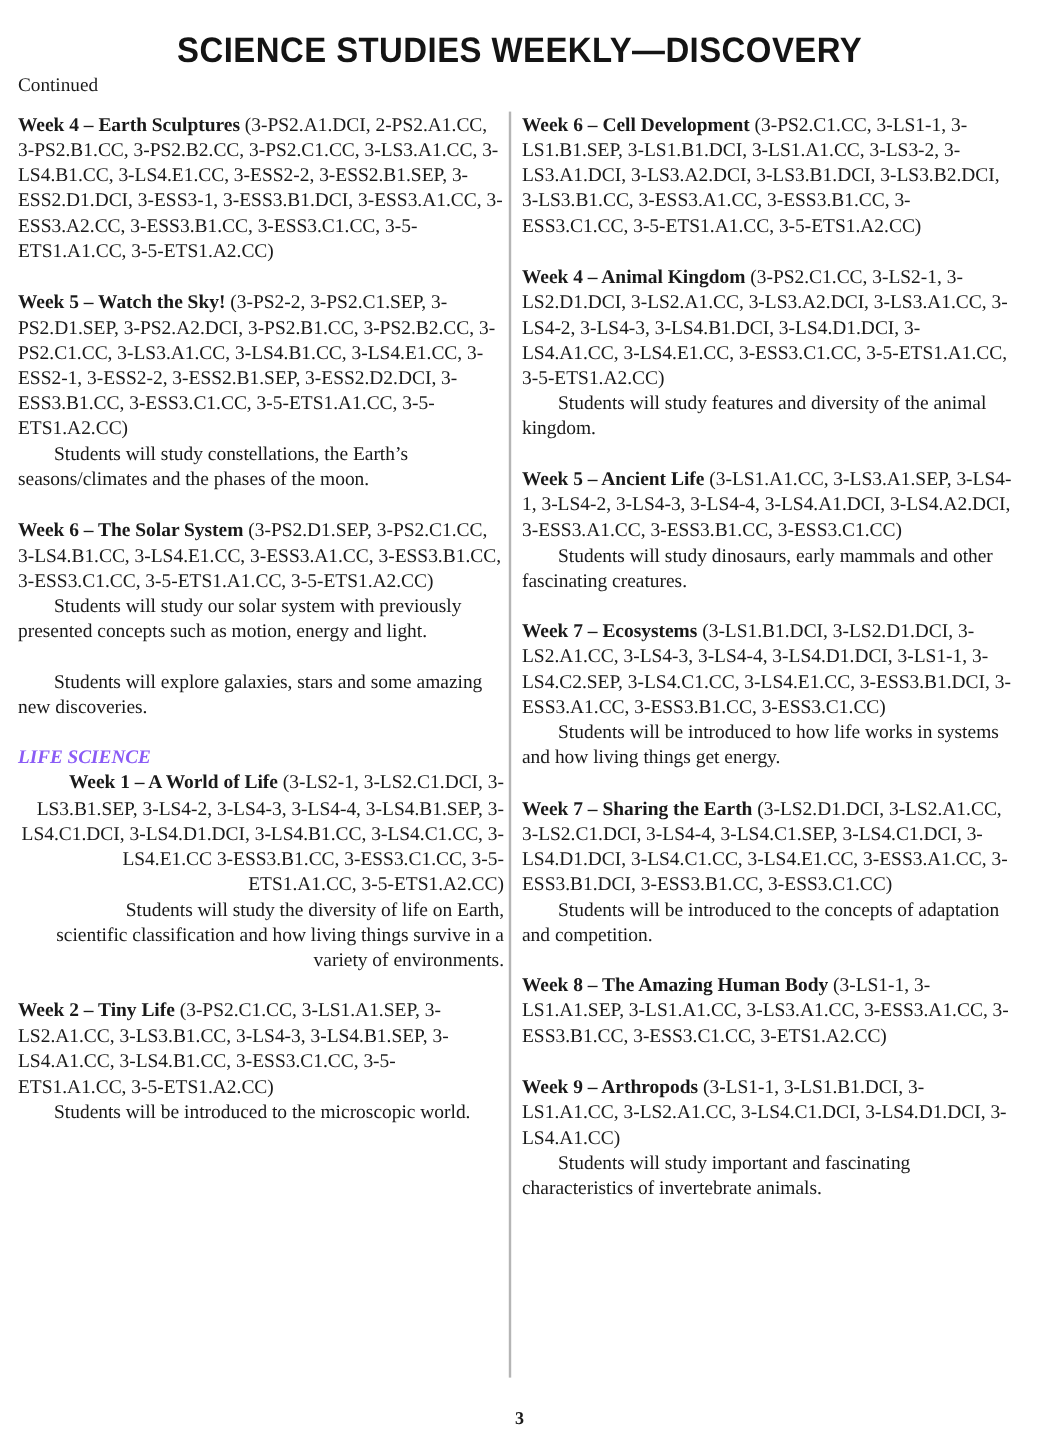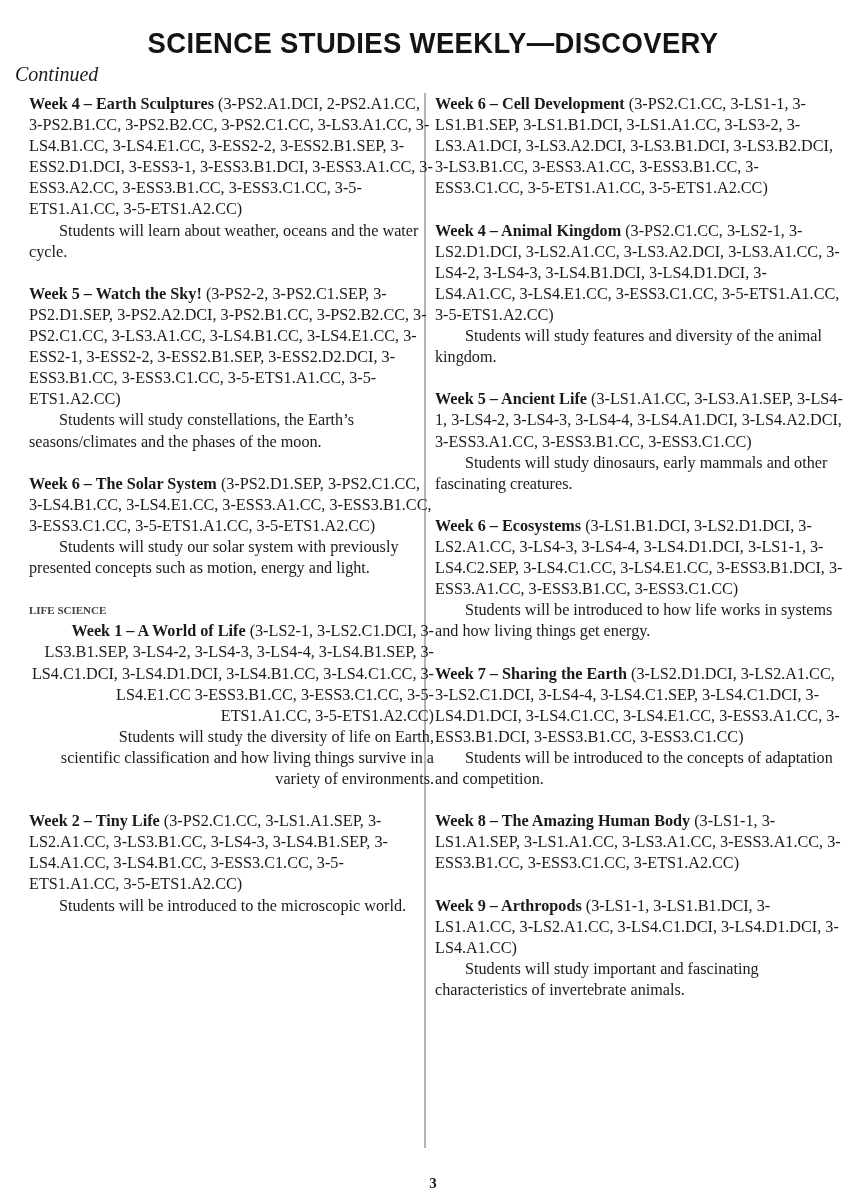--- a/index.html
+++ b/index.html
@@ -10,71 +10,71 @@
   }
   .title {
     position: absolute; left: 0; top: 6px; width: 866px; text-align: center;
     font-family: "Liberation Sans", "DejaVu Sans", sans-serif;
     font-weight: bold; font-size: 29.5px; letter-spacing: 0.4px;
     transform: scaleX(0.93); transform-origin: center top;
     color: #141414;
   }
   .continued {
     position: absolute; left: 15px; top: 63px;
-    font-style: italic; font-size: 20px;
+    font-size: 16px;
   }
   .col {
     position: absolute; top: 94px;
     font-size: 16.2px; line-height: 21.1px;
   }
-  .col.left { left: 15px; width: 405px; margin-left: 14px; }
+  .col.left { left: 15px; width: 405px; }
   .col.right { left: 435px; width: 410px; }
   .divider {
     position: absolute; left: 424px; top: 93px; width: 2px; height: 1055px;
     background: #b5b5b5;
   }
   .entry { margin: 0 0 21.1px 0; }
   .entry .head { margin: 0; }
   .entry .name { font-weight: bold; }
   .entry .desc { margin: 0; text-indent: 30px; }
   .section-heading {
-    color: #404040; font-weight: bold; font-size: 11px; margin: 0;
+    color: #8b5cf6; font-weight: bold; font-size: 16px; margin: 0; font-style: italic;
   }
   .entry.after-heading { margin-top: 0; text-align: right; }
   .page-number {
     position: absolute; left: 0; width: 866px; top: 1175px; text-align: center;
     font-weight: bold; font-size: 15px;
   }
 </style>
 </head>
 <body>
 
 <h1 class="title">SCIENCE STUDIES WEEKLY—DISCOVERY</h1>
 <div class="continued">Continued</div>
 
 <div class="divider"></div>
 
 <div class="col left">
 
   <div class="entry">
     <p class="head"><span class="name">Week 4 – Earth Sculptures</span> <span>(3-PS2.A1.DCI, 2-PS2.A1.CC, 3-PS2.B1.CC, 3-PS2.B2.CC, 3-PS2.C1.CC, 3-LS3.A1.CC, 3-LS4.B1.CC, 3-LS4.E1.CC, 3-ESS2-2, 3-ESS2.B1.SEP, 3-ESS2.D1.DCI, 3-ESS3-1, 3-ESS3.B1.DCI, 3-ESS3.A1.CC, 3-ESS3.A2.CC, 3-ESS3.B1.CC, 3-ESS3.C1.CC, 3-5-ETS1.A1.CC, 3-5-ETS1.A2.CC)</span></p>
-    <p class="desc">Students will learn about weather, oceans and the water cycle.</p>
   </div>
 
   <div class="entry">
     <p class="head"><span class="name">Week 5 – Watch the Sky!</span> <span>(3-PS2-2, 3-PS2.C1.SEP, 3-PS2.D1.SEP, 3-PS2.A2.DCI, 3-PS2.B1.CC, 3-PS2.B2.CC, 3-PS2.C1.CC, 3-LS3.A1.CC, 3-LS4.B1.CC, 3-LS4.E1.CC, 3-ESS2-1, 3-ESS2-2, 3-ESS2.B1.SEP, 3-ESS2.D2.DCI, 3-ESS3.B1.CC, 3-ESS3.C1.CC, 3-5-ETS1.A1.CC, 3-5-ETS1.A2.CC)</span></p>
     <p class="desc">Students will study constellations, the Earth’s seasons/climates and the phases of the moon.</p>
   </div>
 
   <div class="entry">
     <p class="head"><span class="name">Week 6 – The Solar System</span> <span>(3-PS2.D1.SEP, 3-PS2.C1.CC, 3-LS4.B1.CC, 3-LS4.E1.CC, 3-ESS3.A1.CC, 3-ESS3.B1.CC, 3-ESS3.C1.CC, 3-5-ETS1.A1.CC, 3-5-ETS1.A2.CC)</span></p>
     <p class="desc">Students will study our solar system with previously presented concepts such as motion, energy and light.</p>
   </div>
 
   <div class="entry">
+    <p class="desc">Students will explore galaxies, stars and some amazing new discoveries.</p>
   </div>
 
   <p class="section-heading">LIFE SCIENCE</p>
 
   <div class="entry after-heading">
     <p class="head"><span class="name">Week 1 – A World of Life</span> <span>(3-LS2-1, 3-LS2.C1.DCI, 3-LS3.B1.SEP, 3-LS4-2, 3-LS4-3, 3-LS4-4, 3-LS4.B1.SEP, 3-LS4.C1.DCI, 3-LS4.D1.DCI, 3-LS4.B1.CC, 3-LS4.C1.CC, 3-LS4.E1.CC 3-ESS3.B1.CC, 3-ESS3.C1.CC, 3-5-ETS1.A1.CC, 3-5-ETS1.A2.CC)</span></p>
     <p class="desc">Students will study the diversity of life on Earth, scientific classification and how living things survive in a variety of environments.</p>
   </div>
 
   <div class="entry">
@@ -92,21 +92,21 @@
     <p class="head"><span class="name">Week 4 – Animal Kingdom</span> <span>(3-PS2.C1.CC, 3-LS2-1, 3-LS2.D1.DCI, 3-LS2.A1.CC, 3-LS3.A2.DCI, 3-LS3.A1.CC, 3-LS4-2, 3-LS4-3, 3-LS4.B1.DCI, 3-LS4.D1.DCI, 3-LS4.A1.CC, 3-LS4.E1.CC, 3-ESS3.C1.CC, 3-5-ETS1.A1.CC, 3-5-ETS1.A2.CC)</span></p>
     <p class="desc">Students will study features and diversity of the animal kingdom.</p>
   </div>
 
   <div class="entry">
     <p class="head"><span class="name">Week 5 – Ancient Life</span> <span>(3-LS1.A1.CC, 3-LS3.A1.SEP, 3-LS4-1, 3-LS4-2, 3-LS4-3, 3-LS4-4, 3-LS4.A1.DCI, 3-LS4.A2.DCI, 3-ESS3.A1.CC, 3-ESS3.B1.CC, 3-ESS3.C1.CC)</span></p>
     <p class="desc">Students will study dinosaurs, early mammals and other fascinating creatures.</p>
   </div>
 
   <div class="entry">
-    <p class="head"><span class="name">Week 6 – Ecosystems</span> <span>(3-LS1.B1.DCI, 3-LS2.D1.DCI, 3-LS2.A1.CC, 3-LS4-3, 3-LS4-4, 3-LS4.D1.DCI, 3-LS1-1, 3-LS4.C2.SEP, 3-LS4.C1.CC, 3-LS4.E1.CC, 3-ESS3.B1.DCI, 3-ESS3.A1.CC, 3-ESS3.B1.CC, 3-ESS3.C1.CC)</span></p>
+    <p class="head"><span class="name">Week 7 – Ecosystems</span> <span>(3-LS1.B1.DCI, 3-LS2.D1.DCI, 3-LS2.A1.CC, 3-LS4-3, 3-LS4-4, 3-LS4.D1.DCI, 3-LS1-1, 3-LS4.C2.SEP, 3-LS4.C1.CC, 3-LS4.E1.CC, 3-ESS3.B1.DCI, 3-ESS3.A1.CC, 3-ESS3.B1.CC, 3-ESS3.C1.CC)</span></p>
     <p class="desc">Students will be introduced to how life works in systems and how living things get energy.</p>
   </div>
 
   <div class="entry">
     <p class="head"><span class="name">Week 7 – Sharing the Earth</span> <span>(3-LS2.D1.DCI, 3-LS2.A1.CC, 3-LS2.C1.DCI, 3-LS4-4, 3-LS4.C1.SEP, 3-LS4.C1.DCI, 3-LS4.D1.DCI, 3-LS4.C1.CC, 3-LS4.E1.CC, 3-ESS3.A1.CC, 3-ESS3.B1.DCI, 3-ESS3.B1.CC, 3-ESS3.C1.CC)</span></p>
     <p class="desc">Students will be introduced to the concepts of adaptation and competition.</p>
   </div>
 
   <div class="entry">
     <p class="head"><span class="name">Week 8 – The Amazing Human Body</span> <span>(3-LS1-1, 3-LS1.A1.SEP, 3-LS1.A1.CC, 3-LS3.A1.CC, 3-ESS3.A1.CC, 3-ESS3.B1.CC, 3-ESS3.C1.CC, 3-ETS1.A2.CC)</span></p>

